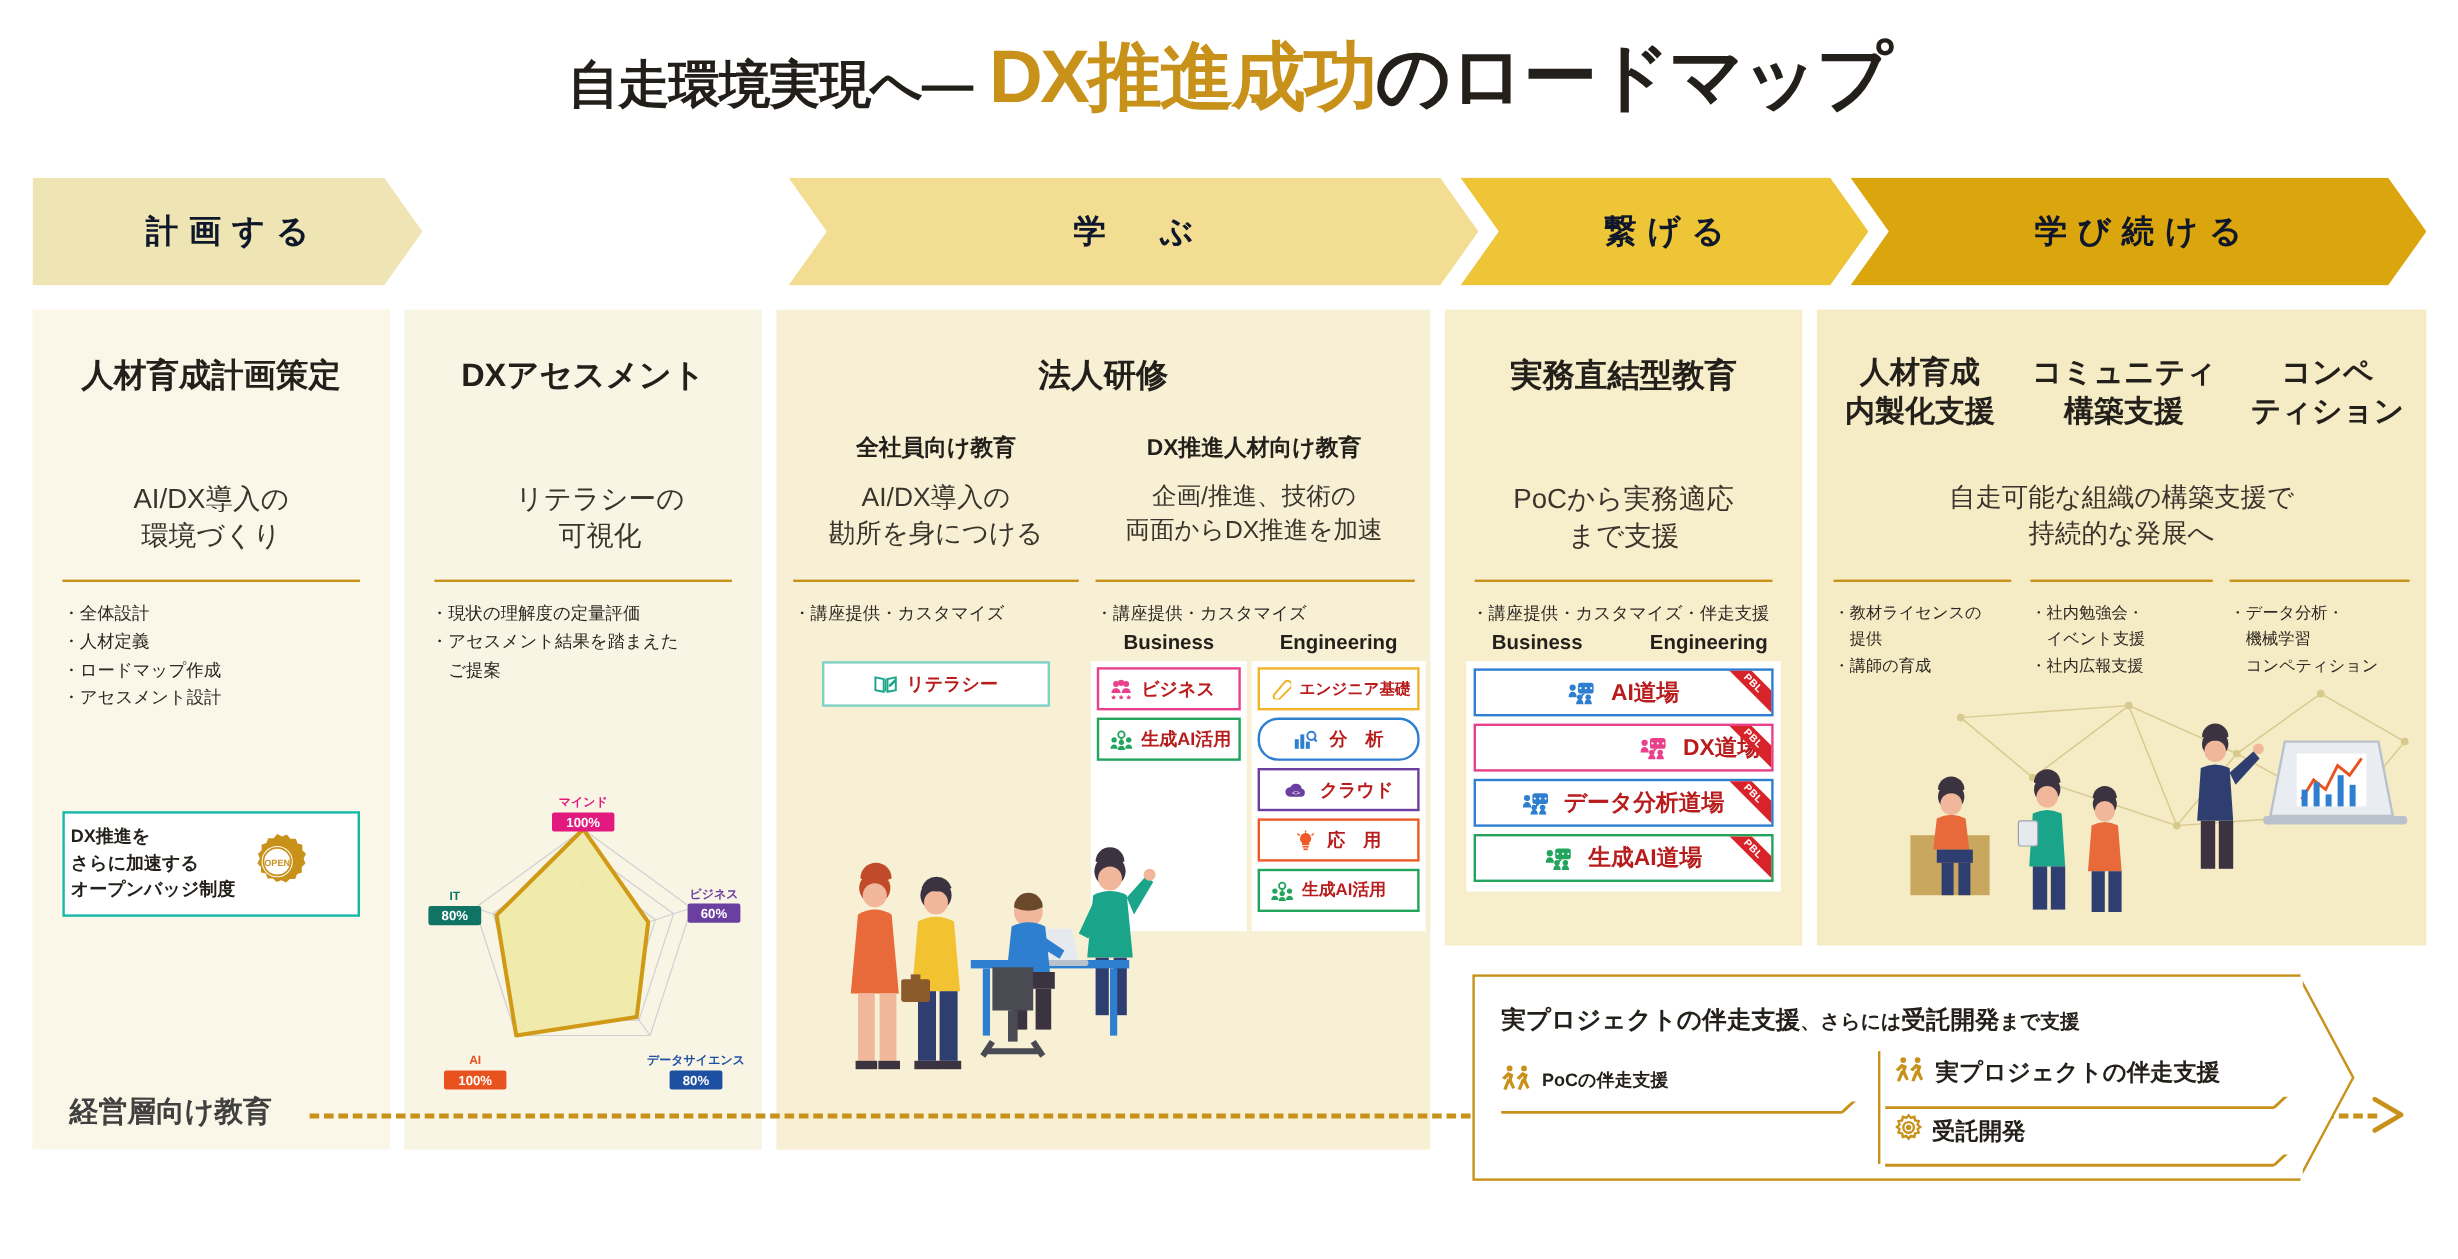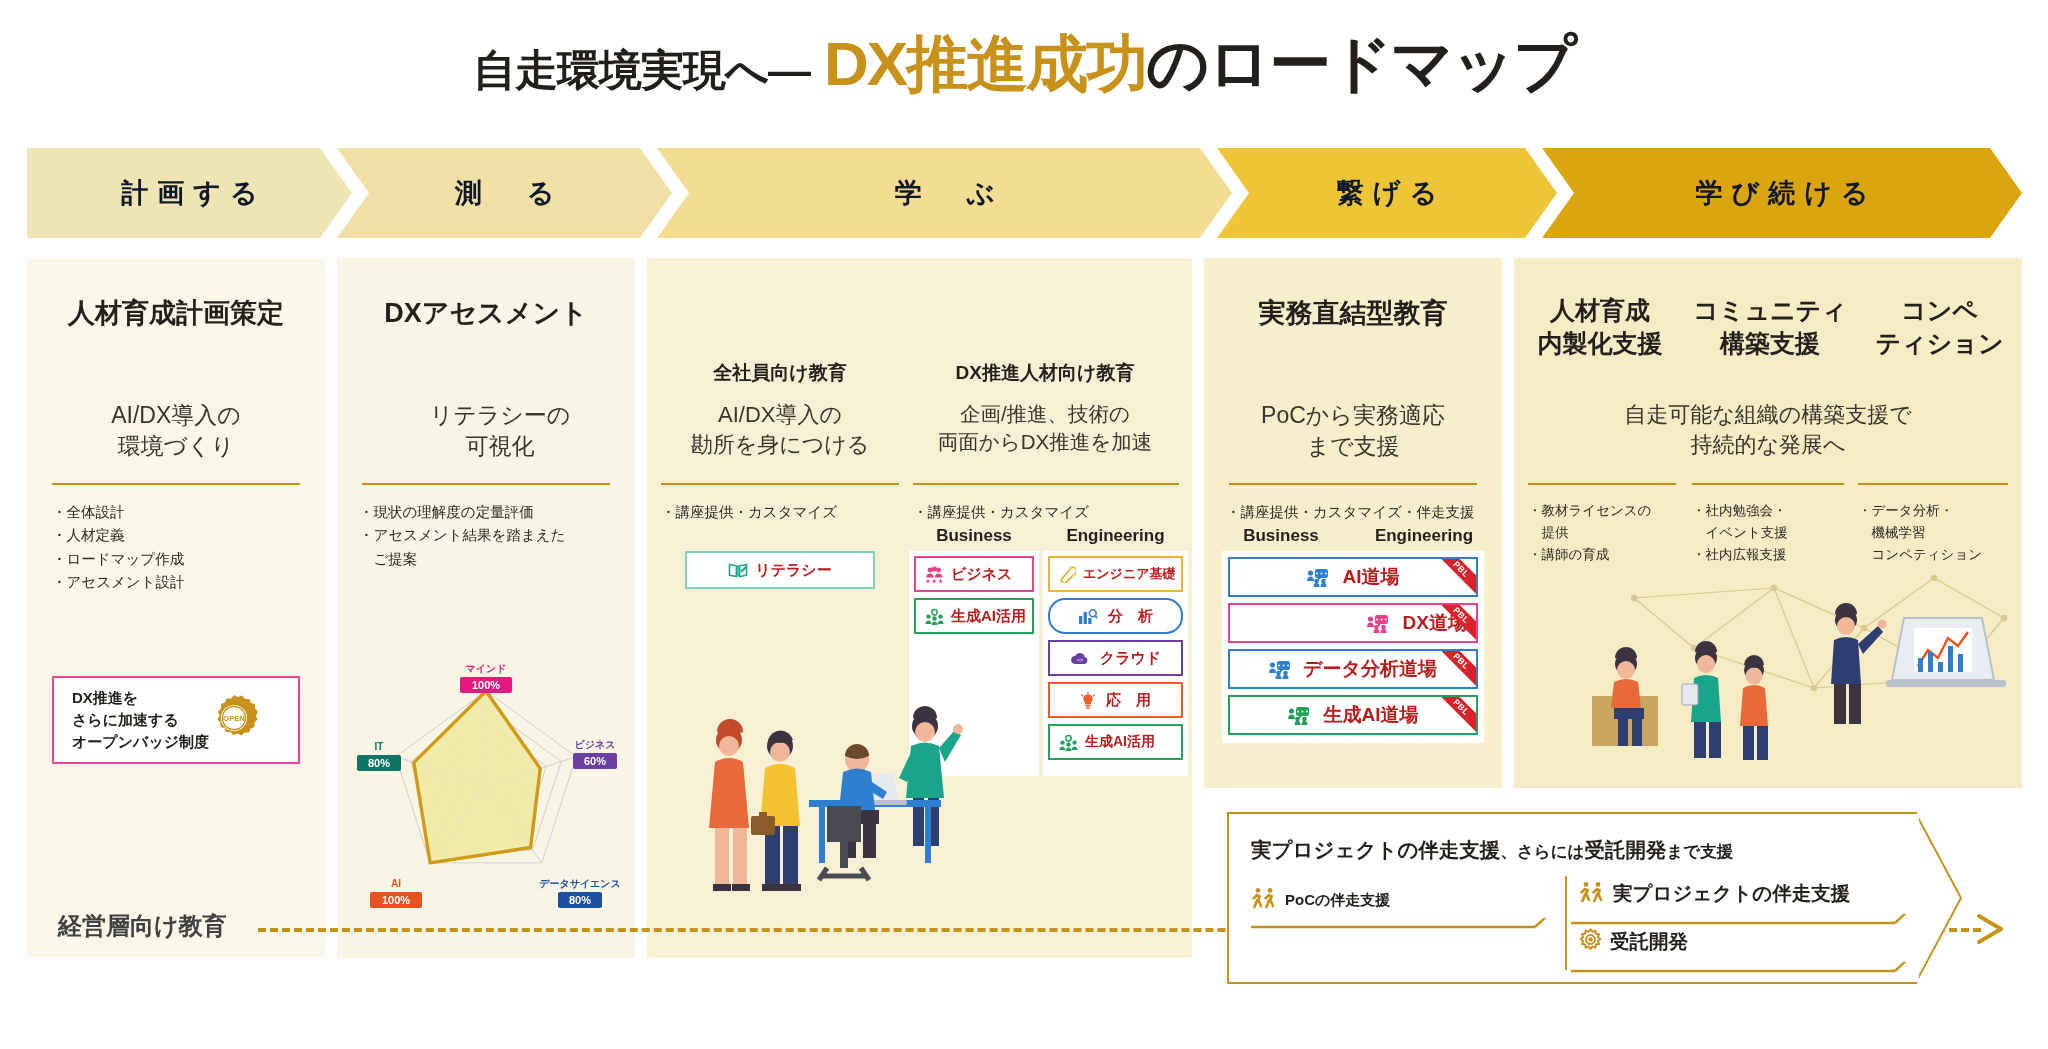--- a/index.html
+++ b/index.html
@@ -44,22 +44,22 @@
     text-align: center; font-size: 23px; font-weight: 400; color: #3a342c;
     line-height: 1.35;
   }
   .rule { height: 2px; background: #c8921a; }
   .bullets { font-size: 14.5px; line-height: 1.62; color: #2c2722; }
   .bullets div { white-space: nowrap; }
   .sm { font-size: 13.5px; }
 
   
   .badge-box {
-    position: absolute; border: 2px solid #ec4899; background: #ffffff;
-    display: flex; align-items: center; padding: 0 18px; gap: 0;
+    position: absolute; border: 2px solid #14b8a6; background: #ffffff;
+    display: flex; align-items: center; padding: 0 5px; gap: 10px;
   }
   .badge-text { font-size: 15px; font-weight: 700; line-height: 1.45; color: #231f1a; }
   .badge-seal { flex: 0 0 auto; }
 
   
   .pillbox {
     display: flex; align-items: center; gap: 7px;
     background: #ffffff; border: 2px solid #888; height: 36px;
     padding: 0 9px; position: relative; overflow: hidden;
   }
@@ -120,23 +120,20 @@
     <span class="title-lead">自走環境実現へ―</span>
     <span class="title-main">
       <span class="title-gold">DX推進成功</span>
       <span class="title-dark">のロードマップ</span>
     </span>
   </div>
 
   <div class="banner-row">
     <div class="chev" style="left:0px;width:325px;background:#efe4b4;clip-path:polygon(0 0,293px 0,325px 50%,293px 100%,0 100%);">
       <span class="chev-label">計画する</span>
-    </div>
-    <div class="chev" style="left:310px;width:335px;background:#f0e0a6;clip-path:polygon(0 0,303px 0,335px 50%,303px 100%,0 100%,32px 50%);">
-      <span class="chev-label">測　る</span>
     </div>
     <div class="chev" style="left:630px;width:575px;background:#f2dd92;clip-path:polygon(0 0,543px 0,575px 50%,543px 100%,0 100%,32px 50%);">
       <span class="chev-label">学　ぶ</span>
     </div>
     <div class="chev" style="left:1190px;width:340px;background:#edc536;clip-path:polygon(0 0,308px 0,340px 50%,308px 100%,0 100%,32px 50%);">
       <span class="chev-label">繋げる</span>
     </div>
     <div class="chev" style="left:1515px;width:480px;background:#dba50d;clip-path:polygon(0 0,448px 0,480px 50%,448px 100%,0 100%,32px 50%);">
       <span class="chev-label">学び続ける</span>
     </div>
@@ -230,20 +227,21 @@
             <rect x="10" y="119" width="44" height="16" rx="2" fill="#0f7464"></rect>
             <text x="32" y="131" text-anchor="middle" font-size="11" fill="#ffffff">80%</text>
           </g>
         </svg>
       </div>
     </div>
   </div>
 
   <div class="panel" style="left:647px;width:545px;height:700px;background:#f7f0d4;">
     <div class="panel-inner">
+      <div class="col-title" style="position:absolute;left:0;top:38px;width:100%;">法人研修</div>
 
       <div style="position:absolute;left:8px;top:102px;width:250px;">
         <div class="subhead">全社員向け教育</div>
         <div class="col-sub" style="margin-top:14px;font-size:22px;white-space:pre-line;">AI/DX導入の
 勘所を身につける</div>
       </div>
       <div class="rule" style="position:absolute;left:14px;top:225px;width:238px;"></div>
       <div class="bullets" style="position:absolute;left:14px;top:243px;">
         <div>・講座提供・カスタマイズ</div>
       </div>

